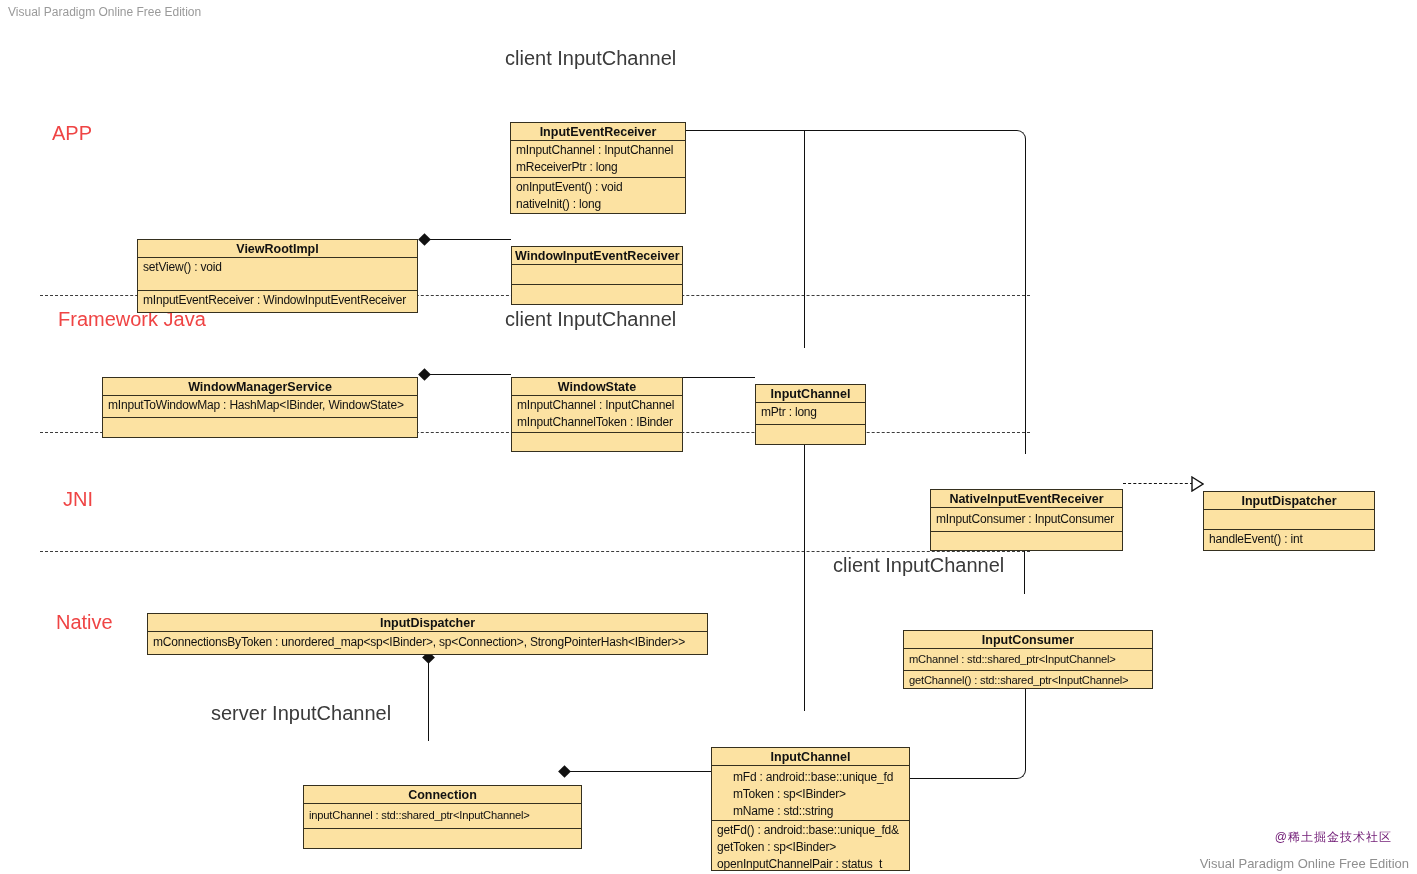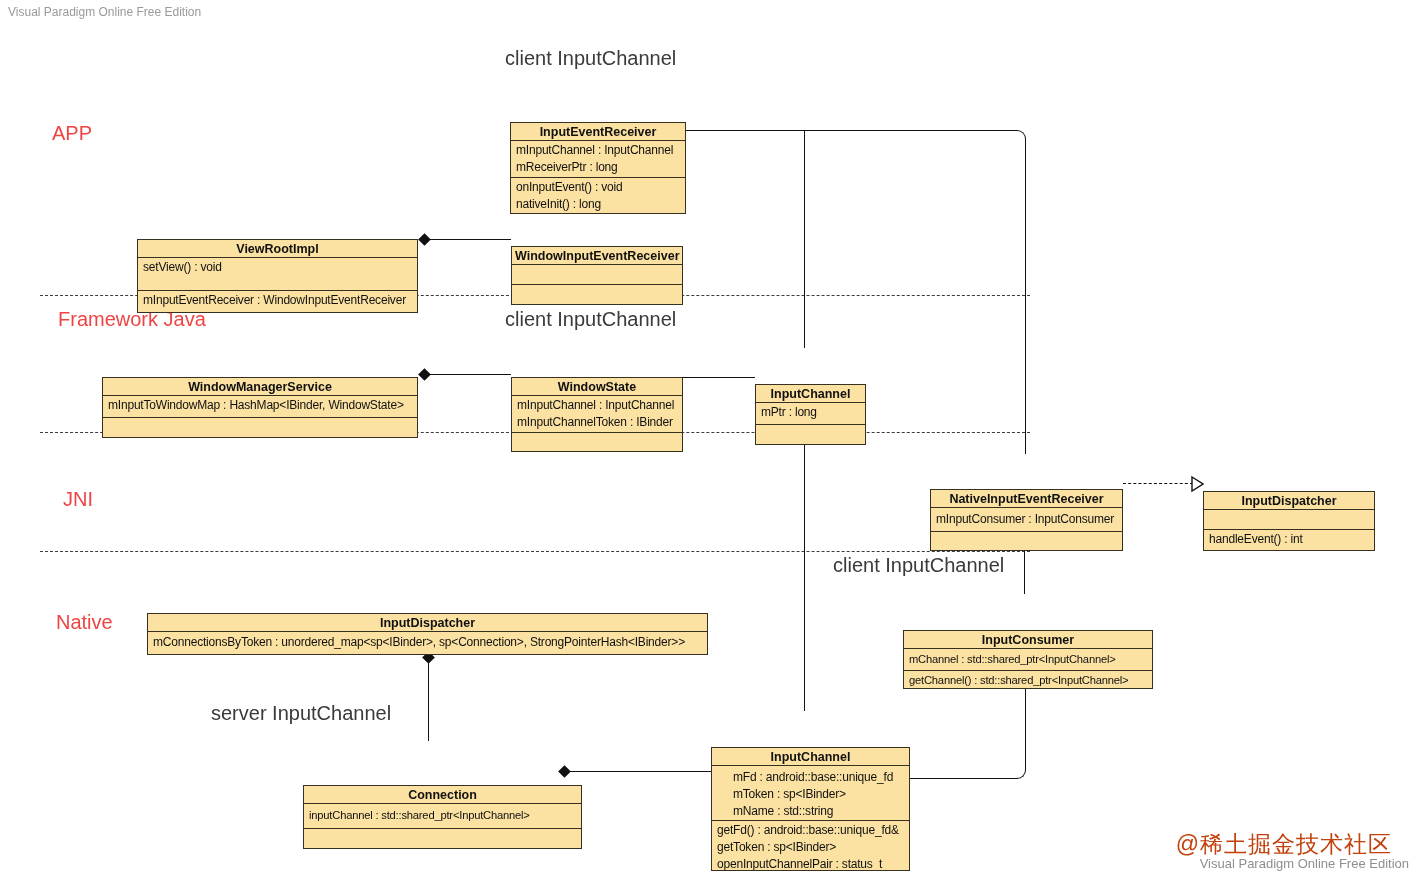--- a/index.html
+++ b/index.html
@@ -20,21 +20,21 @@
   .cls-line.sm { font-size:11.2px; }
   .link { position:absolute; }
   .h-line { border-top:1.5px solid #111; }
   .v-line { border-left:1.5px solid #111; }
   .dash-h { border-top:1.5px dashed #111; }
   .corner-tr { border-top:1.5px solid #111; border-right:1.5px solid #111; border-top-right-radius:9px; }
   .corner-br { border-bottom:1.5px solid #111; border-right:1.5px solid #111; border-bottom-right-radius:9px; }
   .diamond { position:absolute; width:9px; height:9px; background:#111; transform:rotate(45deg); }
   .sep { position:absolute; left:40px; width:990px; border-top:1.6px dashed #3c3c3c; }
   .arrow-svg { position:absolute; }
-  .wm-cn { position:absolute; color:#c2410c; font-size:23px; letter-spacing:1px; }
+  .wm-cn { position:absolute; color:#701a75; font-size:12px; letter-spacing:1px; }
   .wm-br { position:absolute; color:#8f8f8f; font-size:13px; }
 </style>
 </head>
 <body>
 
 <div id="canvas">
 
   <div class="wm-small" style="left:8px;top:5px;">Visual Paradigm Online Free Edition</div>
   <div class="wm-cn" style="right:25px;top:829px;">@稀土掘金技术社区</div>
   <div class="wm-br" style="right:8px;top:856px;">Visual Paradigm Online Free Edition</div>

